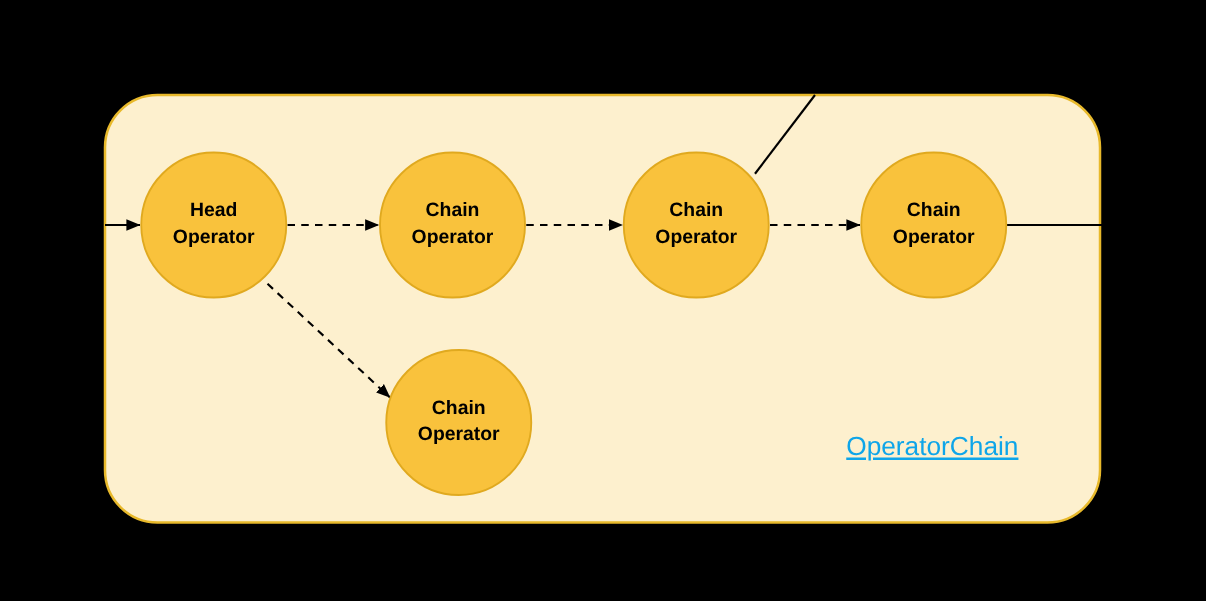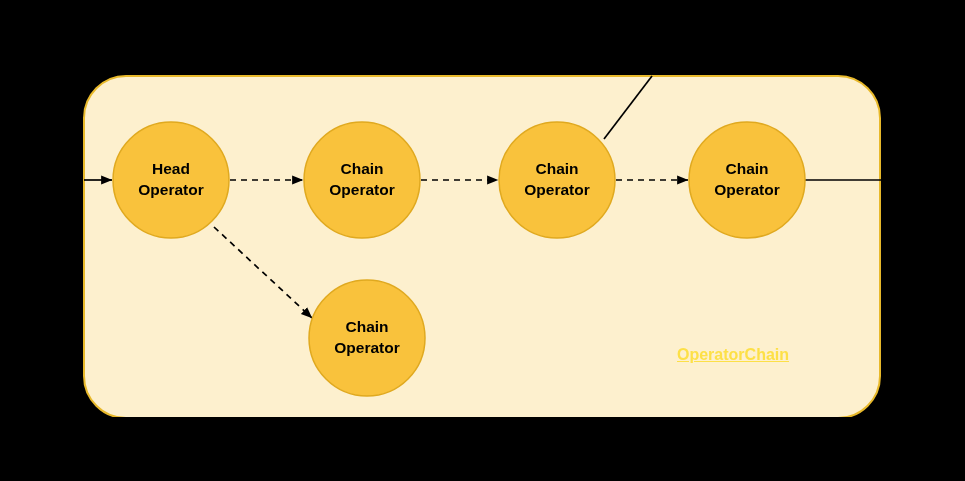--- a/index.html
+++ b/index.html
@@ -3,21 +3,21 @@
 <meta charset="utf-8">
 <style>
   html, body {
     margin: 0;
     padding: 0;
     background: #000000;
   }
   #canvas {
     position: relative;
     width: 965px;
-    height: 417px;
+    height: 481px;
     background: #000000;
     overflow: hidden;
     font-family: "Liberation Sans", sans-serif;
   }
   #diagram-svg {
     position: absolute;
     left: 0;
     top: 0;
     width: 965px;
     height: 481px;
@@ -34,23 +34,23 @@
     font-weight: bold;
     color: #000000;
     line-height: 1.33;
     pointer-events: none;
     white-space: nowrap;
   }
   .node-label span { display: block; }
   #container-title {
     position: absolute;
     font-family: "Liberation Sans", sans-serif;
-    font-size: 16px;
-    font-weight: bold;
-    color: #fde047;
+    font-size: 21px;
+    font-weight: normal;
+    color: #0ea5e9;
     text-decoration: underline;
     white-space: nowrap;
   }
 </style>
 </head>
 <body>
 
 <div id="canvas">
 
   <svg id="diagram-svg" viewBox="0 0 965 481" xmlns="http://www.w3.org/2000/svg">

